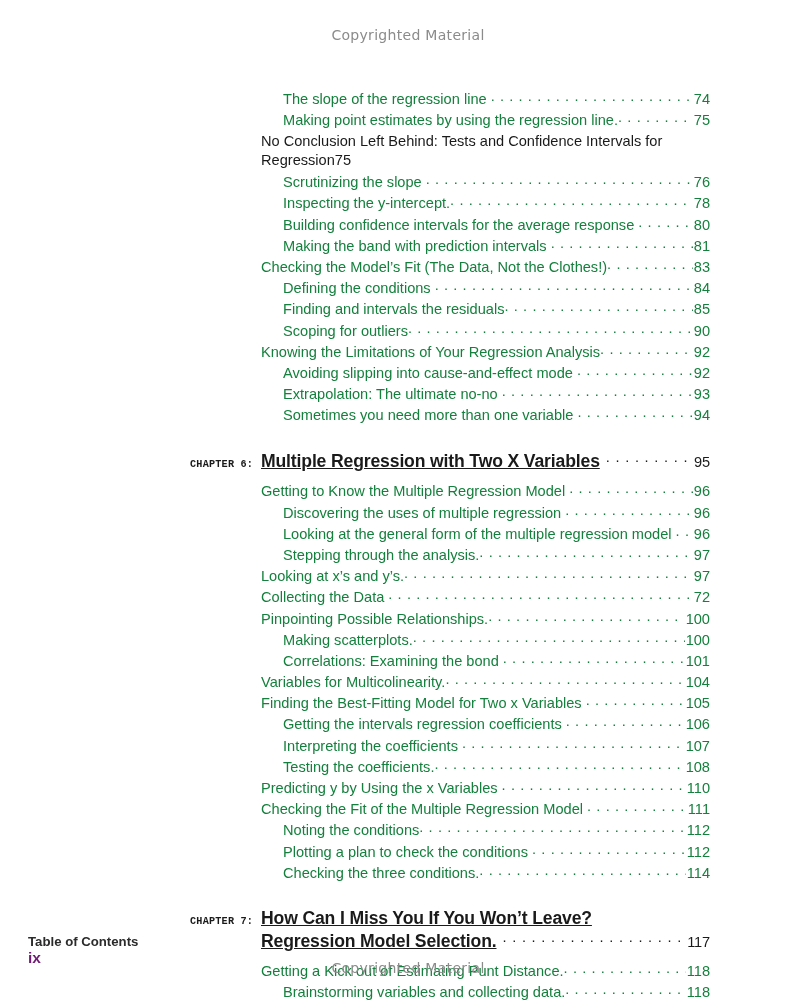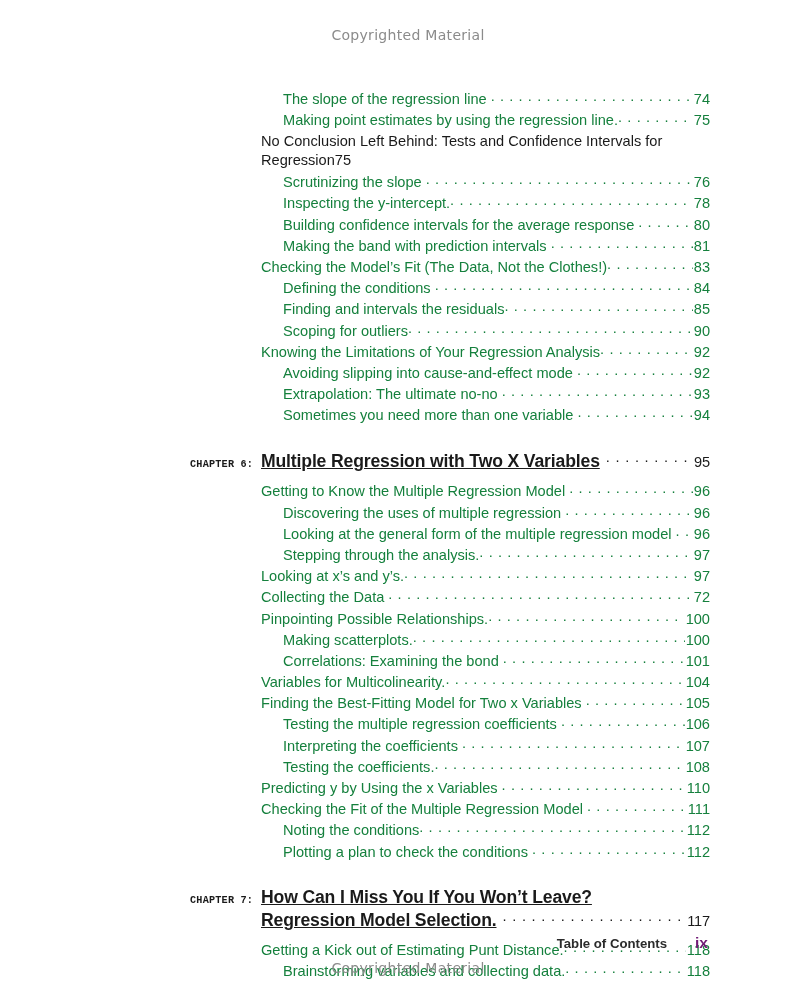--- a/index.html
+++ b/index.html
@@ -164,20 +164,21 @@
     top: 934px;
     left: 0;
     width: 800px;
     padding-right: 92px;
     display: flex;
     justify-content: flex-end;
     align-items: baseline;
     font-size: 13.2px;
     font-weight: bold;
     color: #2b2b2b;
+    flex-direction: column;
   }
   .footer .fname { letter-spacing: 0px; }
   .footer .fpage {
     margin-left: 28px;
     font-size: 15.5px;
     font-weight: bold;
     color: #701a75;
   }
 </style>
 </head>
@@ -331,21 +332,21 @@
           <span class="title">Variables for Multicolinearity.</span>
           <span class="leader"></span>
           <span class="pageno">104</span>
         </div>
         <div class="entry lvl1">
           <span class="title">Finding the Best-Fitting Model for Two x Variables</span>
           <span class="leader"></span>
           <span class="pageno">105</span>
         </div>
         <div class="entry lvl2">
-          <span class="title">Testing the multiple regression coefficients</span>
+          <span class="title">Getting the intervals regression coefficients</span>
           <span class="leader"></span>
           <span class="pageno">106</span>
         </div>
         <div class="entry lvl2">
           <span class="title">Interpreting the coefficients</span>
           <span class="leader"></span>
           <span class="pageno">107</span>
         </div>
         <div class="entry lvl2 tight">
           <span class="title">Testing the coefficients.</span>
@@ -364,20 +365,25 @@
         </div>
         <div class="entry lvl2 tight">
           <span class="title">Noting the conditions</span>
           <span class="leader"></span>
           <span class="pageno">112</span>
         </div>
         <div class="entry lvl2">
           <span class="title">Plotting a plan to check the conditions</span>
           <span class="leader"></span>
           <span class="pageno">112</span>
+        </div>
+        <div class="entry lvl2 tight">
+          <span class="title">Checking the three conditions.</span>
+          <span class="leader"></span>
+          <span class="pageno">114</span>
         </div>
       </div>
     </div>
     <div class="chapter-row chapter-block">
       <div class="chaplabel">CHAPTER 7:</div>
       <div class="chapter-title-block">
         <div class="chapter-line noleader">
           <span class="ctitle">How Can I Miss You If You Won’t Leave?</span>
           <span class="cpageno"></span>
         </div>

